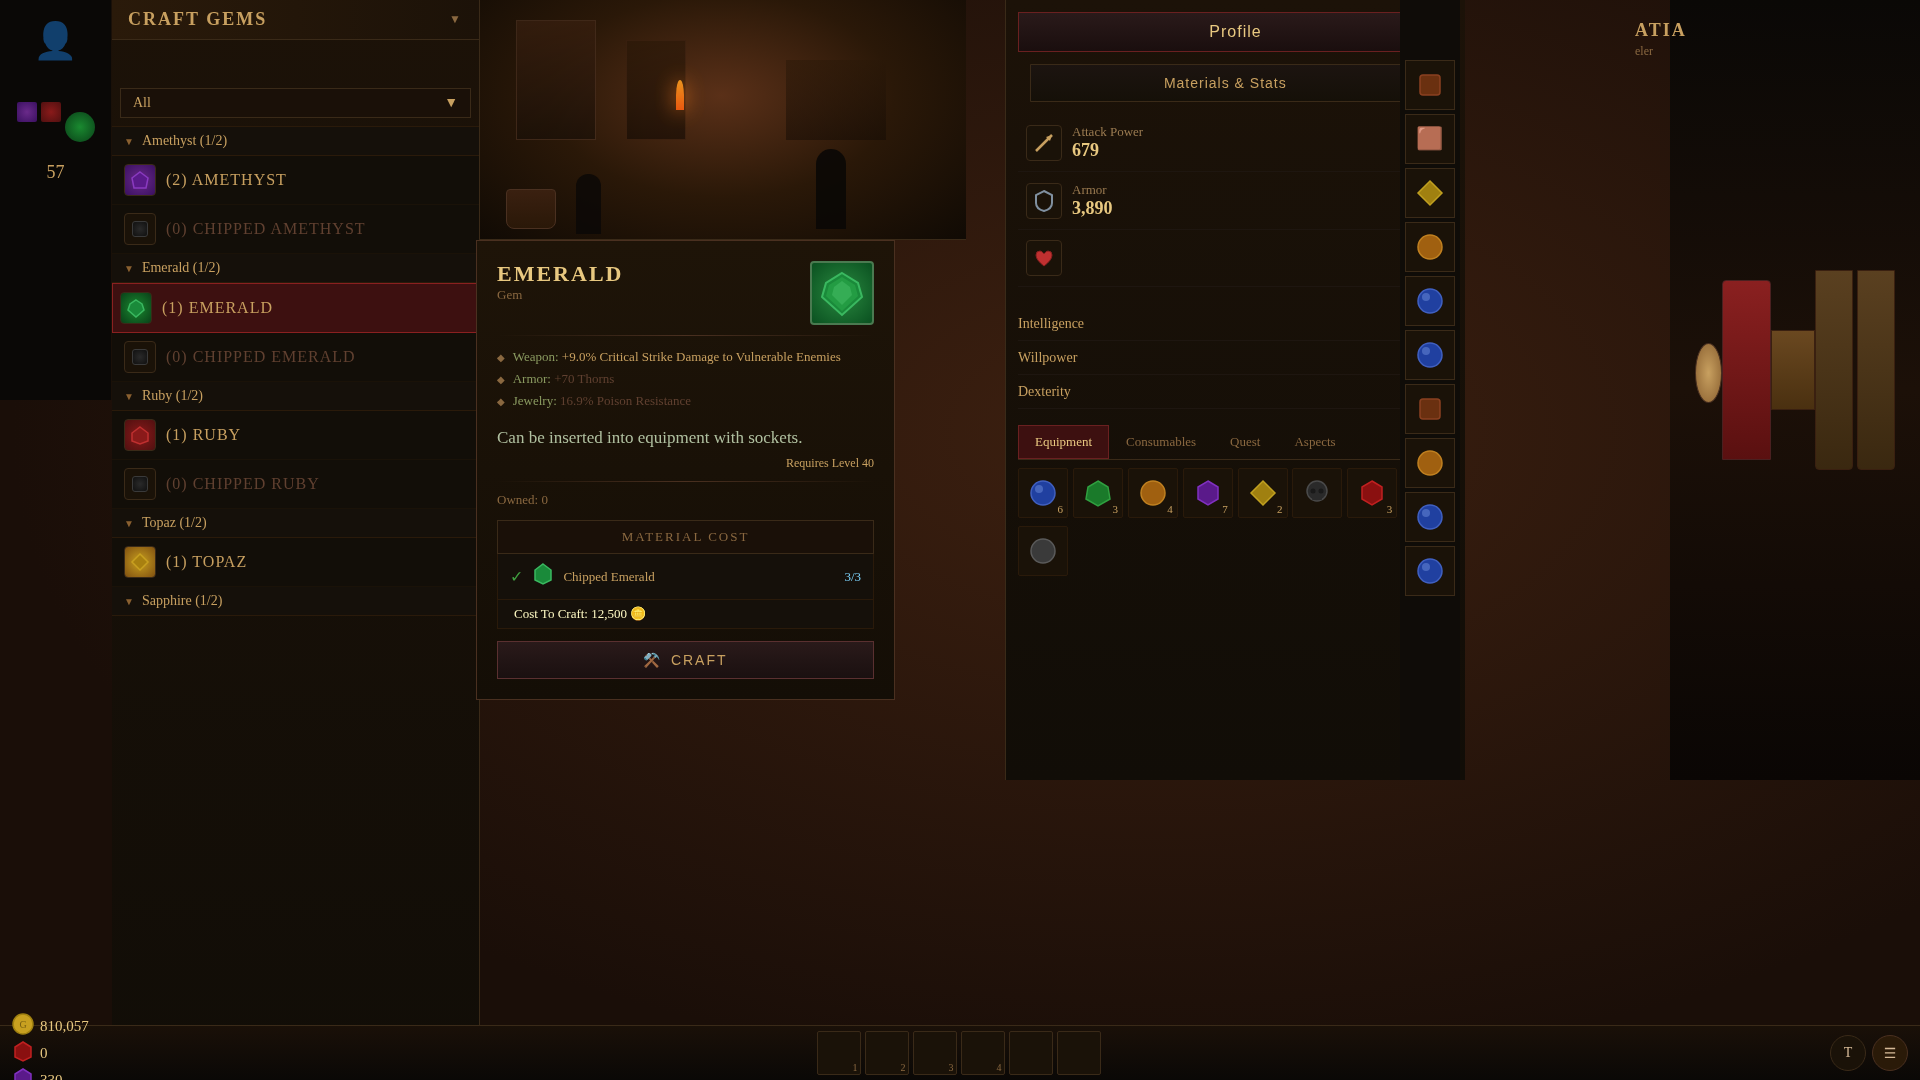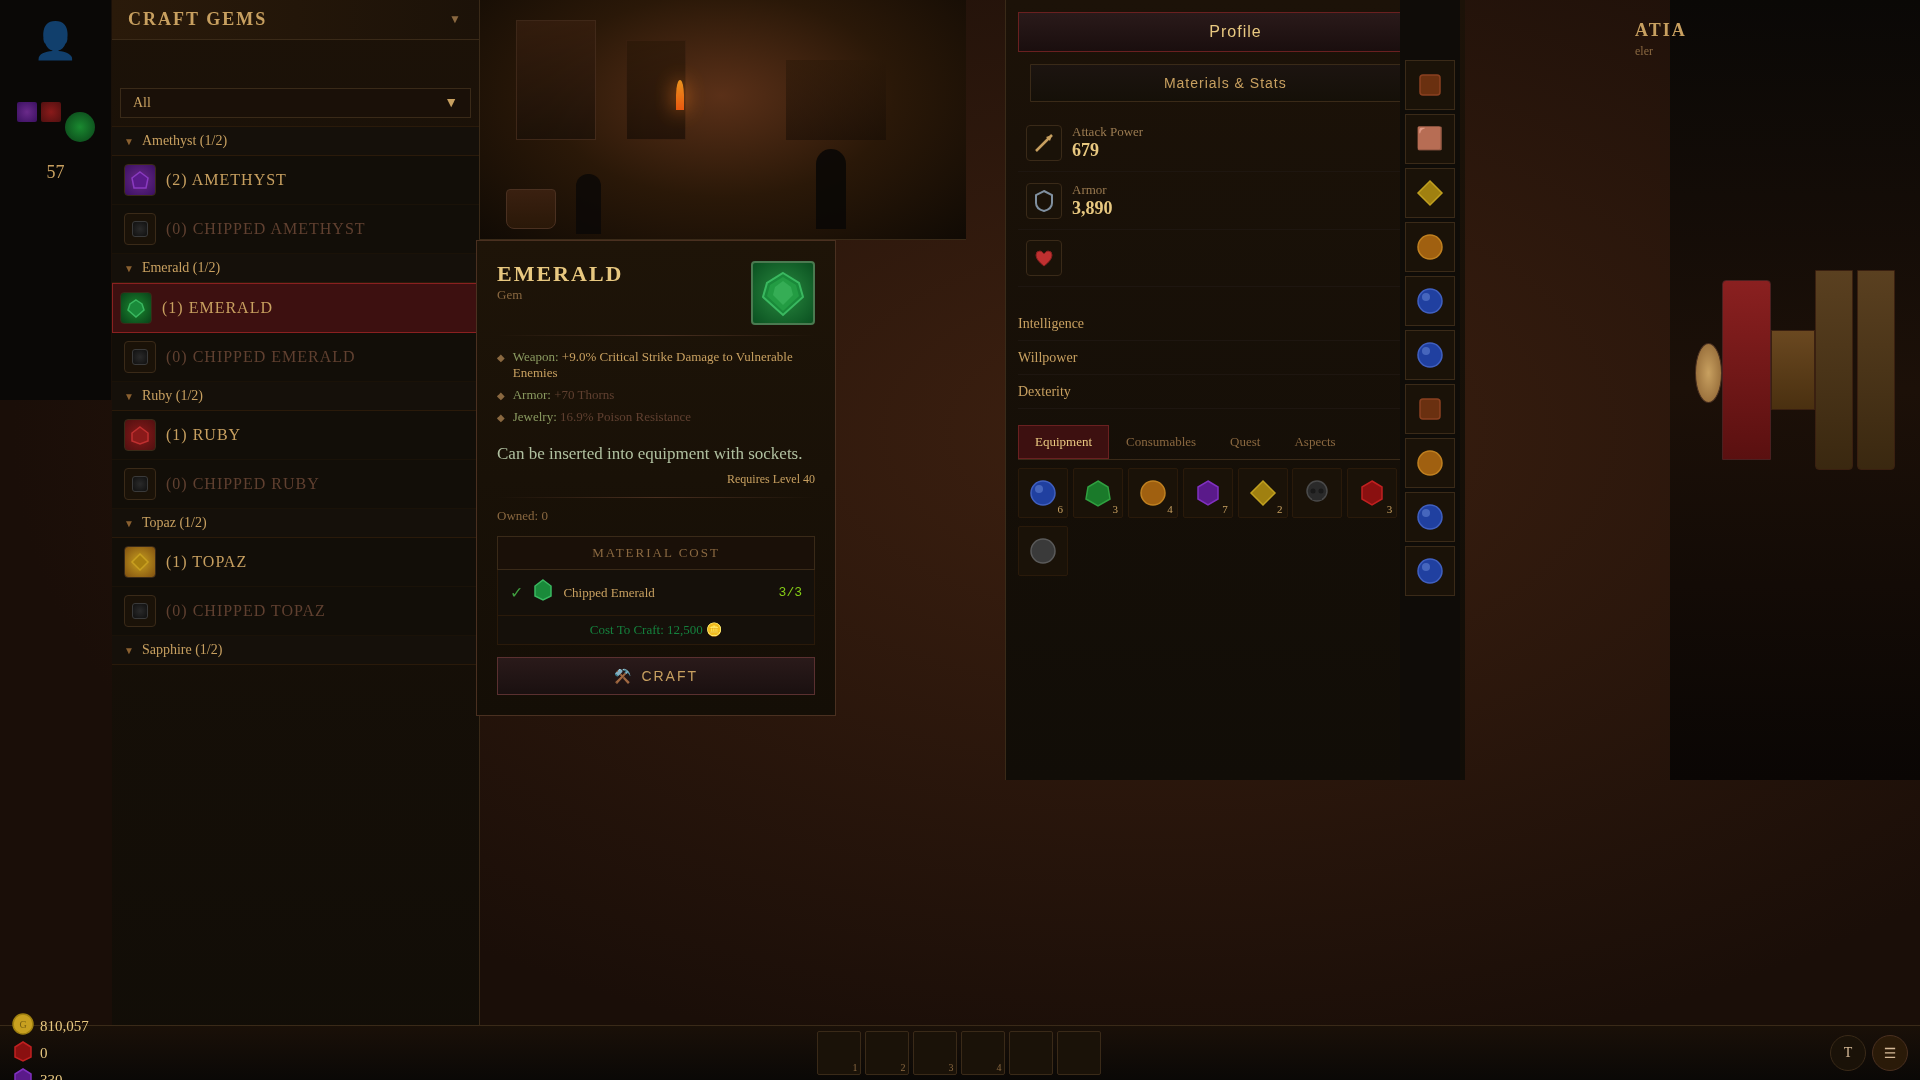--- a/index.html
+++ b/index.html
@@ -116,21 +116,21 @@
       text-transform: uppercase;
       color: #c8a060;
     }
 
     .gem-item.disabled .gem-name { color: #604030; }
 
     
     .center-panel {
       position: absolute;
       top: 240px; left: 476px;
-      width: 360px;
+      width: 419px;
       background: linear-gradient(180deg, #1e1408 0%, #140e06 100%);
       border: 1px solid #4a3020;
       z-index: 20;
       padding: 20px;
     }
 
     .item-header {
       display: flex;
       align-items: flex-start;
       justify-content: space-between;
@@ -224,26 +224,26 @@
     .cost-item {
       display: flex;
       align-items: center;
       gap: 8px;
     }
 
     .cost-check { color: #40a040; font-size: 16px; }
     .cost-icon { font-size: 18px; }
     .cost-name { font-size: 13px; color: #c8a060; }
     .cost-amount { font-size: 13px; color: #c8a060; }
-    .cost-amount.met { color: #84cc16; font-family: Liberation Mono, monospace; }
+    .cost-amount.met { color: #7dd3fc; }
 
     .gold-cost {
       font-size: 13px;
-      color: #15803d;
-      text-align: center;
+      color: #fef9c3;
+      text-align: left;
       padding: 6px 16px;
       border: 1px solid #2a1a0a;
       border-top: none;
       background: #15100a;
     }
 
     .craft-btn {
       background: linear-gradient(180deg, #2a1a1a, #1a1010);
       border: 1px solid #5a3030;
       color: #c8a060;
@@ -598,26 +598,20 @@
         <span>Topaz (1/2)</span>
       </div>
       <div class="gem-item">
       <div class="gem-icon topaz" style="background:radial-gradient(#c8a020, #805010)">
           <svg width="20" height="20" viewBox="0 0 20 20">
             <polygon points="10,2 18,10 10,18 2,10" fill="#a88010" stroke="#c8a020" stroke-width="1.5"></polygon>
           </svg>
         </div>
       <span class="gem-name ">(1) TOPAZ</span>
     </div>
-      <div class="gem-item disabled">
-      <div class="gem-icon chipped" style="background:#1a1208">
-          <div style="width:16px;height:16px;background:radial-gradient(#2a2a2a,#101010);border-radius:3px;border:1px solid #3a3a3a;"></div>
-        </div>
-      <span class="gem-name disabled">(0) CHIPPED TOPAZ</span>
-    </div>
       <div class="gem-category">
         <span class="arrow">▼</span>
         <span>Sapphire (1/2)</span>
       </div>
     </div>
 </div>
 
 <div class="center-panel">
   <div class="item-header">
     <div>

